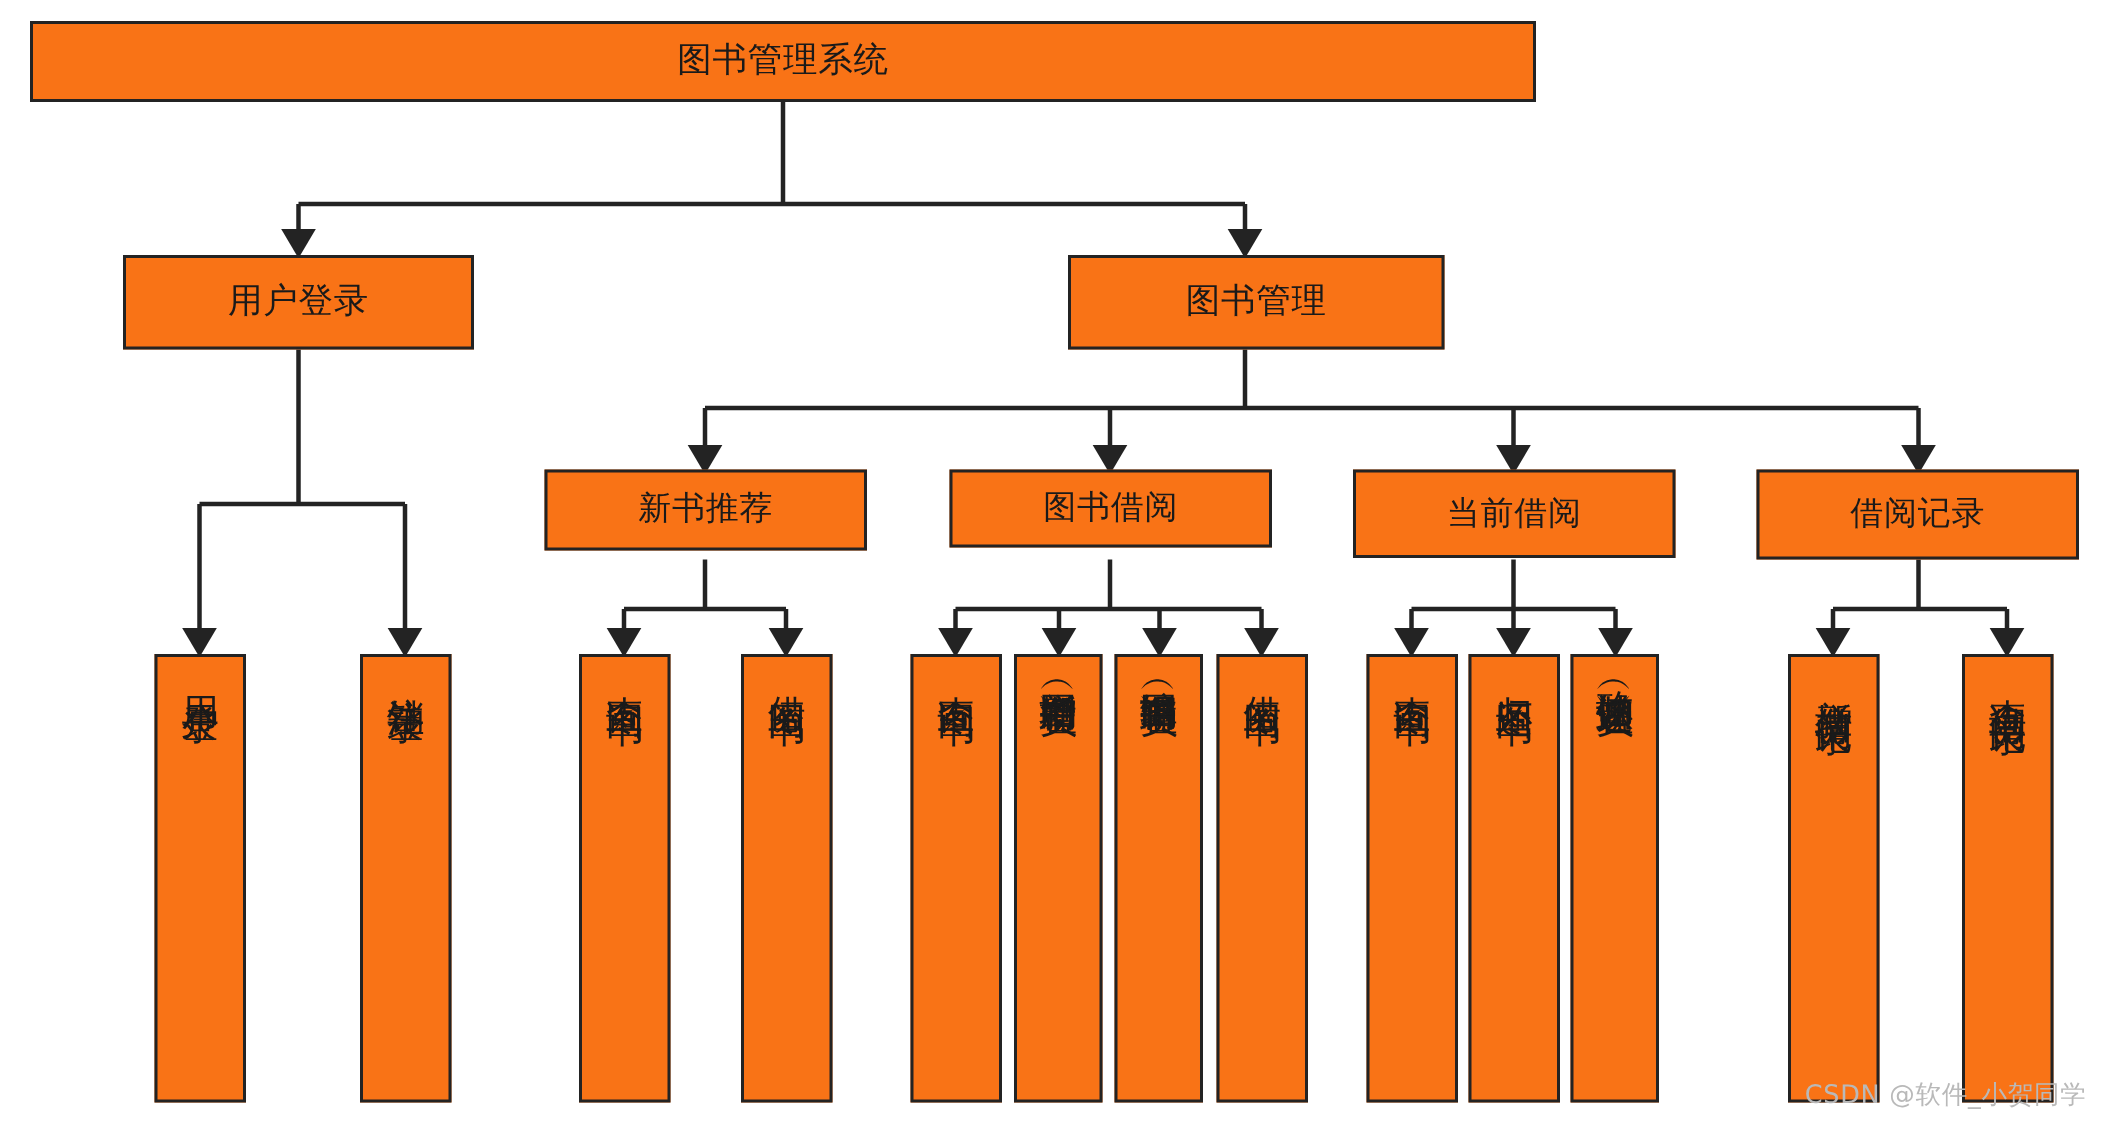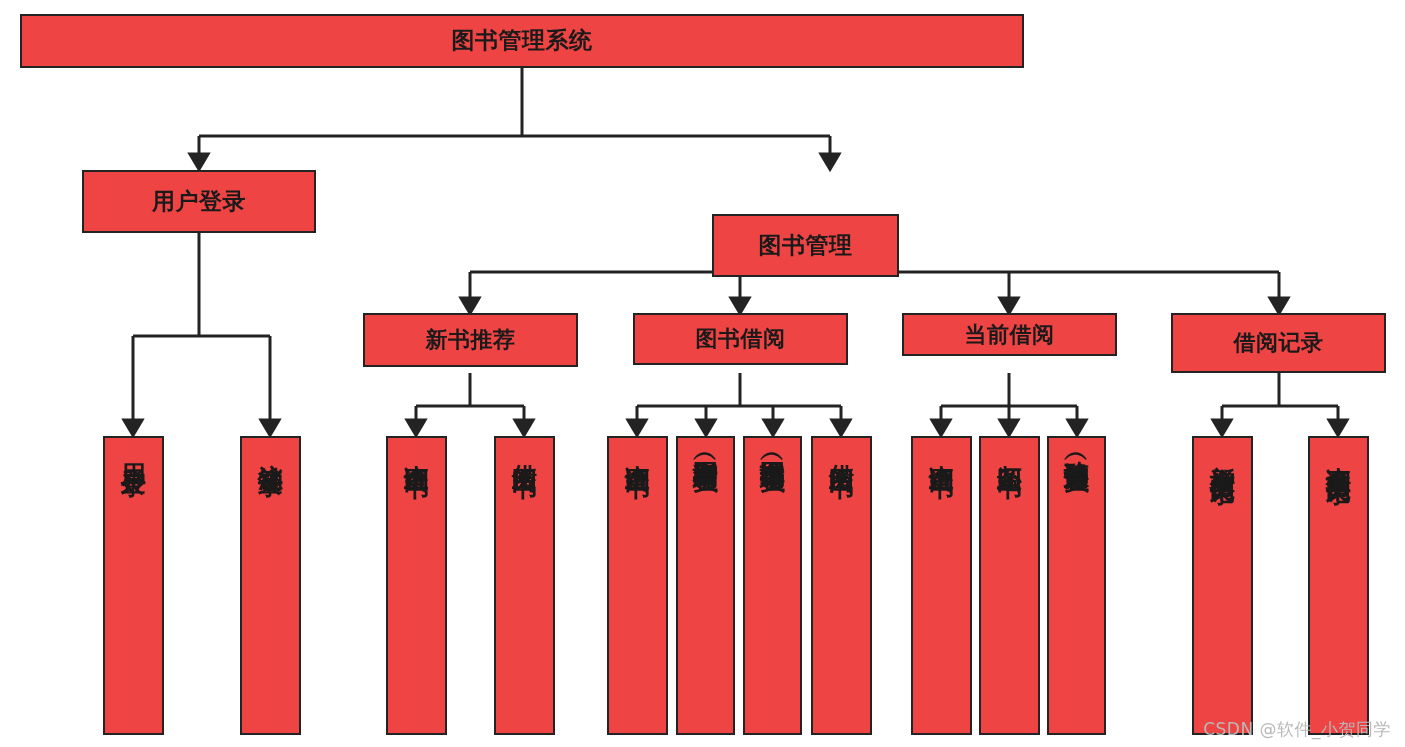--- a/index.html
+++ b/index.html
@@ -21,26 +21,25 @@
     position: absolute;
     left: 0; top: 0;
     width: 1405px;
     height: 747px;
     pointer-events: none;
   }
   .node {
     position: absolute;
     box-sizing: border-box;
     border: 2.5px solid #232323;
-    background: #ef4444;
+    background: #f97316;
     display: flex;
     align-items: center;
     justify-content: center;
     color: #1a1a1a;
-    font-weight: bold;
   }
   .node .label {
     display: block;
     line-height: 1.18;
     letter-spacing: 0.5px;
     white-space: pre;
   }
   
   .node.horiz .label {
     font-size: 23px;
@@ -136,31 +135,31 @@
     </g>
   </svg>
 
   <div class="node horiz" style="left:20px; top:14px; width:1004px; height:54px;">
     <span class="label">图书管理系统</span>
   </div>
 
   <div class="node horiz" style="left:82px; top:170px; width:234px; height:63px;">
     <span class="label">用户登录</span>
   </div>
-  <div class="node horiz" style="left:712px; top:170px; width:187px; height:63px;margin-top:44px;">
+  <div class="node horiz" style="left:712px; top:170px; width:251px; height:63px;">
     <span class="label">图书管理</span>
   </div>
 
   <div class="node horiz tier3" style="left:363px; top:313px; width:215px; height:54px;">
     <span class="label">新书推荐</span>
   </div>
   <div class="node horiz tier3" style="left:633px; top:313px; width:215px; height:52px;">
     <span class="label">图书借阅</span>
   </div>
-  <div class="node horiz tier3" style="left:902px; top:313px; width:215px; height:43px;">
+  <div class="node horiz tier3" style="left:902px; top:313px; width:215px; height:59px;">
     <span class="label">当前借阅</span>
   </div>
   <div class="node horiz tier3" style="left:1171px; top:313px; width:215px; height:60px;align-items:center;">
     <span class="label">借阅记录</span>
   </div>
 
   <div class="node vert" style="left:103px; top:436px; width:61px; height:299px;">
     <span class="label">用户登录</span>
   </div>
   <div class="node vert" style="left:240px; top:436px; width:61px; height:299px;">

